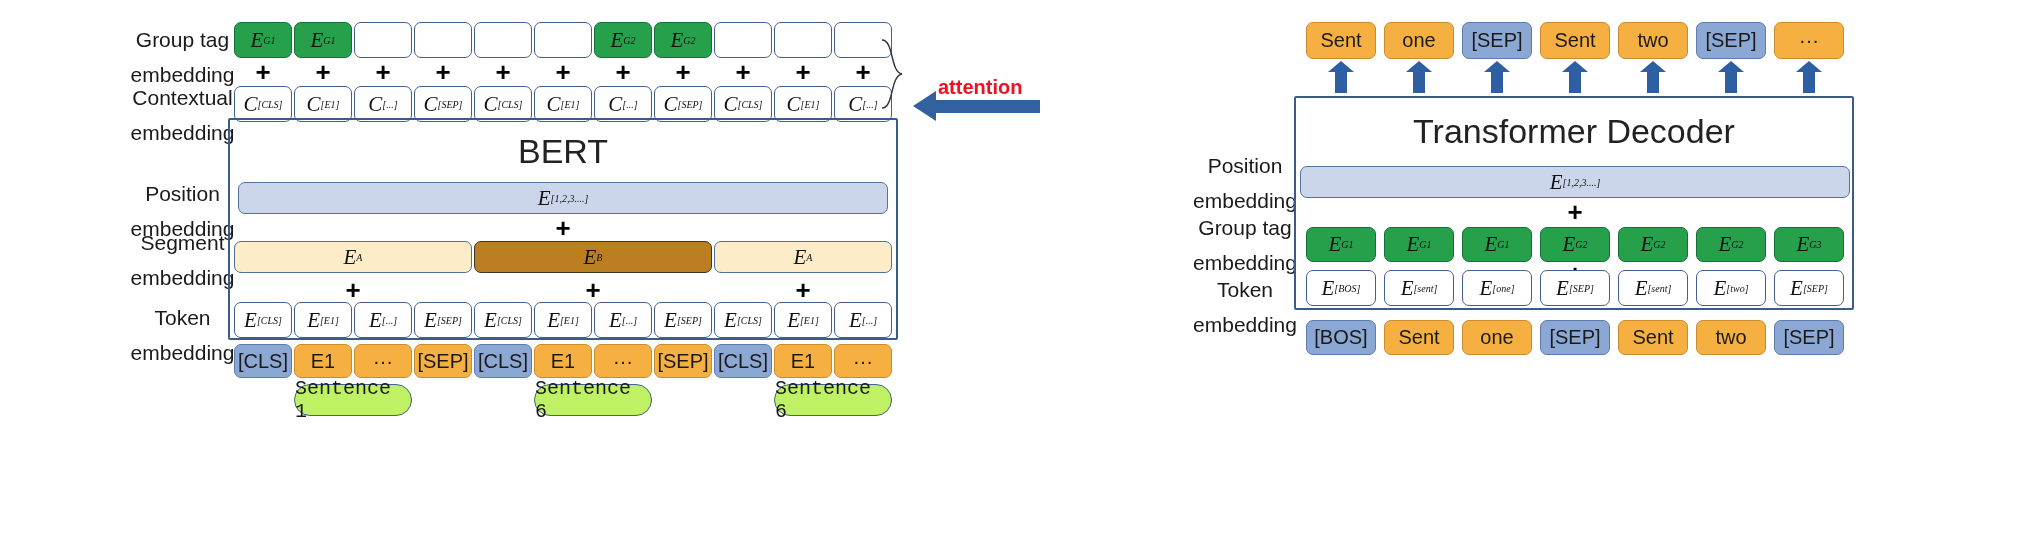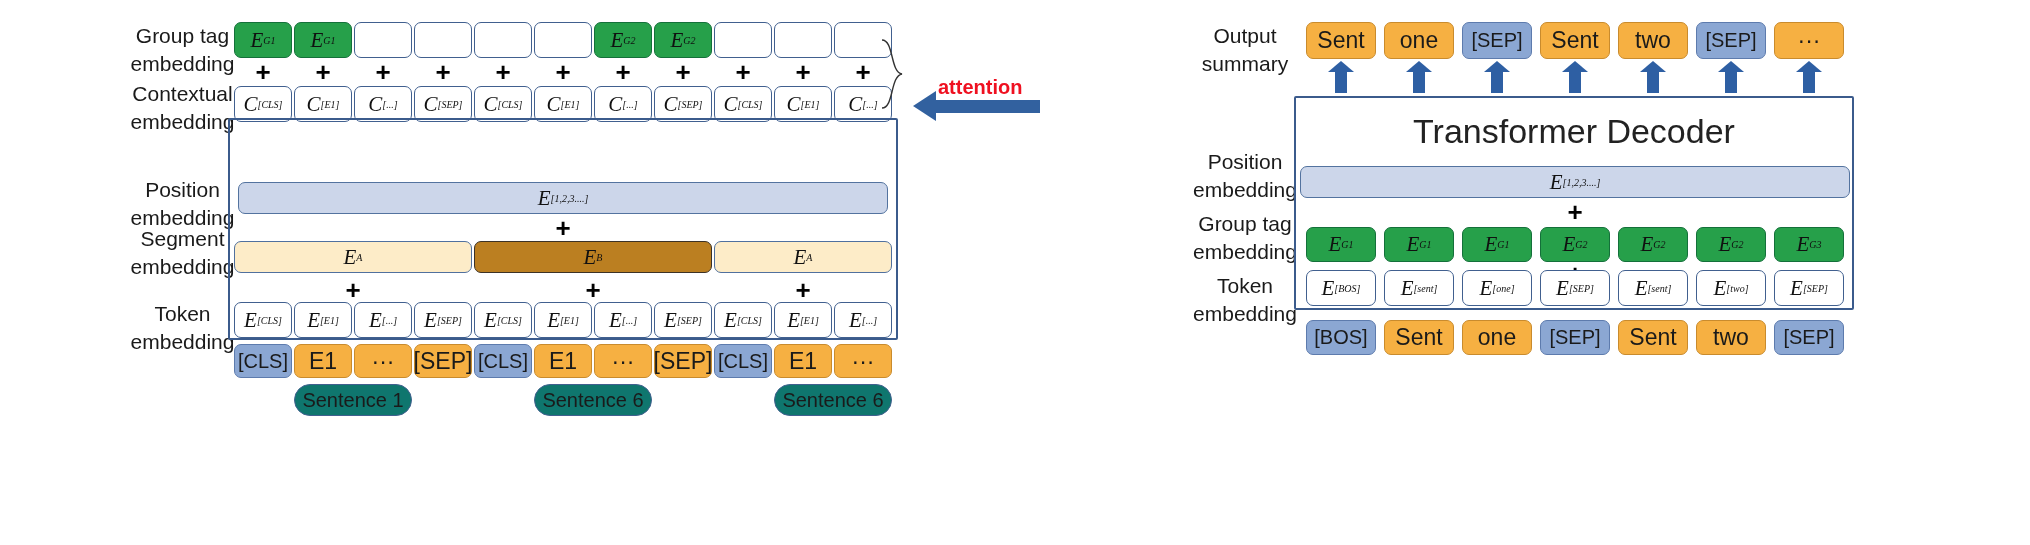--- a/index.html
+++ b/index.html
@@ -15,21 +15,21 @@
     background: #ffffff;
     overflow: hidden;
   }
 
   
   .rowlabel {
     position: absolute;
     text-align: center;
     color: #1a1a1a;
     font-size: 21px;
-    line-height: 28px;
+    line-height: 35px;
     font-family: "Liberation Sans", sans-serif;
     white-space: pre-line;
   }
 
   
   .cell {
     position: absolute;
     display: flex;
     align-items: center;
     justify-content: center;
@@ -42,21 +42,21 @@
   .cell.green {
     background: #26a04a;
     border-color: #14703a;
     color: #101010;
   }
   .cell.blank { background:#ffffff; }
   .cell.orange {
     background: #f6b042;
     border-color: #c98b2d;
     color: #1a1a1a;
-    font-size: 23px;
+    font-size: 20px;
   }
   .cell.blue {
     background: #8ba7d3;
     border-color: #5d7bad;
     color: #1a1a1a;
     font-size: 20px;
   }
   .cell.posemb {
     background: #ccd6ea;
     border-color: #4a6punc;
@@ -135,26 +135,27 @@
     color: #ef1020;
     font-weight: bold;
     font-size: 20px;
     font-family: "Liberation Sans", sans-serif;
   }
 
   .sentbox {
     position: absolute;
     border: 1.6px solid #41608f;
     border-radius: 16px;
-    background: #0f766e;
+    background: #bef264;
     display: flex;
     align-items: center;
     justify-content: center;
     font-size: 20px;
     color: #1a1a1a;
+    font-family: Liberation Mono, monospace;
   }
 </style>
 </head>
 <body>
 
 <div id="root">
     <div class="rowlabel" style="left: 130px; top: 22px; width: 105px;">Group tag
 embedding</div>
     <div class="rowlabel" style="left: 130px; top: 80px; width: 105px;">Contextual
 embedding</div>
@@ -236,20 +237,21 @@
     </div>
     <div class="cell" style="left: 774px; top: 86px; width: 58px; height: 36px;">
       <span class="mvar">C</span>
       <span class="msub">[E1]</span>
     </div>
     <div class="cell" style="left: 834px; top: 86px; width: 58px; height: 36px;">
       <span class="mvar">C</span>
       <span class="msub">[...]</span>
     </div>
     <div class="frame" style="left: 228px; top: 118px; width: 670px; height: 222px;"></div>
+    <div class="frame-title" style="left: 228px; top: 132px; width: 670px;">BERT</div>
     <div class="cell posemb" style="left: 238px; top: 182px; width: 650px; height: 32px;">
       <span class="mvar">E</span>
       <span class="msub">[1,2,3....]</span>
     </div>
     <div class="plus" style="left: 554px; top: 215px; width: 18px;">+</div>
     <div class="cell segA" style="left: 234px; top: 241px; width: 238px; height: 32px;">
       <span class="mvar">E</span>
       <span class="msub">A</span>
     </div>
     <div class="plus" style="left: 344px; top: 277px; width: 18px;">+</div>
@@ -319,22 +321,20 @@
     <div class="cell orange" style="left: 774px; top: 344px; width: 58px; height: 34px;">E1</div>
     <div class="cell orange" style="left: 834px; top: 344px; width: 58px; height: 34px;">···</div>
     <div class="sentbox" style="left: 294px; top: 384px; width: 118px; height: 32px;">Sentence 1</div>
     <div class="sentbox" style="left: 534px; top: 384px; width: 118px; height: 32px;">Sentence 6</div>
     <div class="sentbox" style="left: 774px; top: 384px; width: 118px; height: 32px;">Sentence 6</div>
     <svg width="26" height="72" style="position: absolute; left: 880px; top: 38px;">
       <path d="M2 2 C 14 2, 10 34, 22 36 C 10 38, 14 70, 2 70" fill="none" stroke="#333" stroke-width="1.4"></path>
     </svg>
     <div class="bigleftarrow" style="left: 935px; top: 100px; width: 105px;"></div>
     <div class="attention-label" style="left: 938px; top: 76px;">attention</div>
-    <div class="rowlabel" style="left: 1190px; top: 22px; width: 110px;">Output
-summary</div>
     <div class="rowlabel" style="left: 1190px; top: 148px; width: 110px;">Position
 embedding</div>
     <div class="rowlabel" style="left: 1190px; top: 210px; width: 110px;">Group tag
 embedding</div>
     <div class="rowlabel" style="left: 1190px; top: 272px; width: 110px;">Token
 embedding</div>
     <div class="cell orange" style="left: 1306px; top: 22px; width: 70px; height: 37px;">Sent</div>
     <div class="cell orange" style="left: 1384px; top: 22px; width: 70px; height: 37px;">one</div>
     <div class="cell blue" style="left: 1462px; top: 22px; width: 70px; height: 37px;">[SEP]</div>
     <div class="cell orange" style="left: 1540px; top: 22px; width: 70px; height: 37px;">Sent</div>

